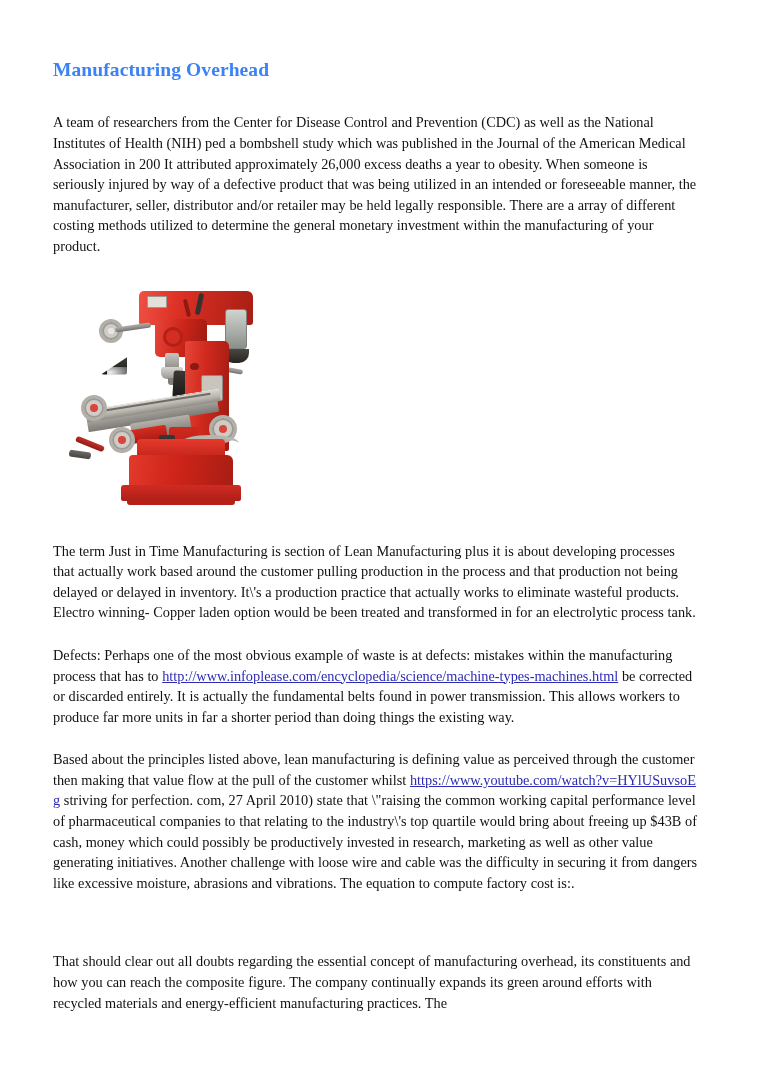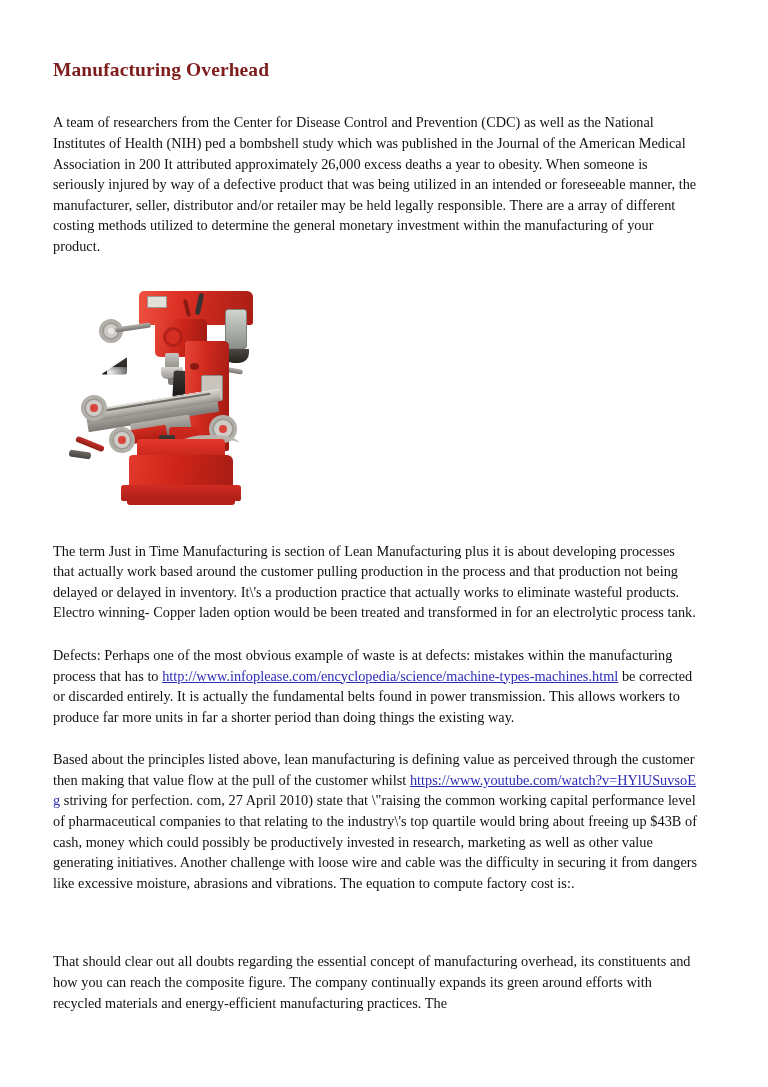--- a/index.html
+++ b/index.html
@@ -24,21 +24,21 @@
     box-sizing: border-box;
     padding: 54px 53px 0 53px;
   }
   .doc-title {
     font-size: 19.5px;
     font-weight: bold;
     letter-spacing: 0.1px;
     margin: 0 0 0 0;
     padding-top: 4px;
     line-height: 1.25;
-    color: #7f1d1d;
+    color: #3b82f6;
   }
   .body-block {
     margin-top: 30px;
   }
   p.para {
     font-size: 14.3px;
     line-height: 20.6px;
     margin: 0 16px 14px 0;
     color: #111111;
     text-align: left;

